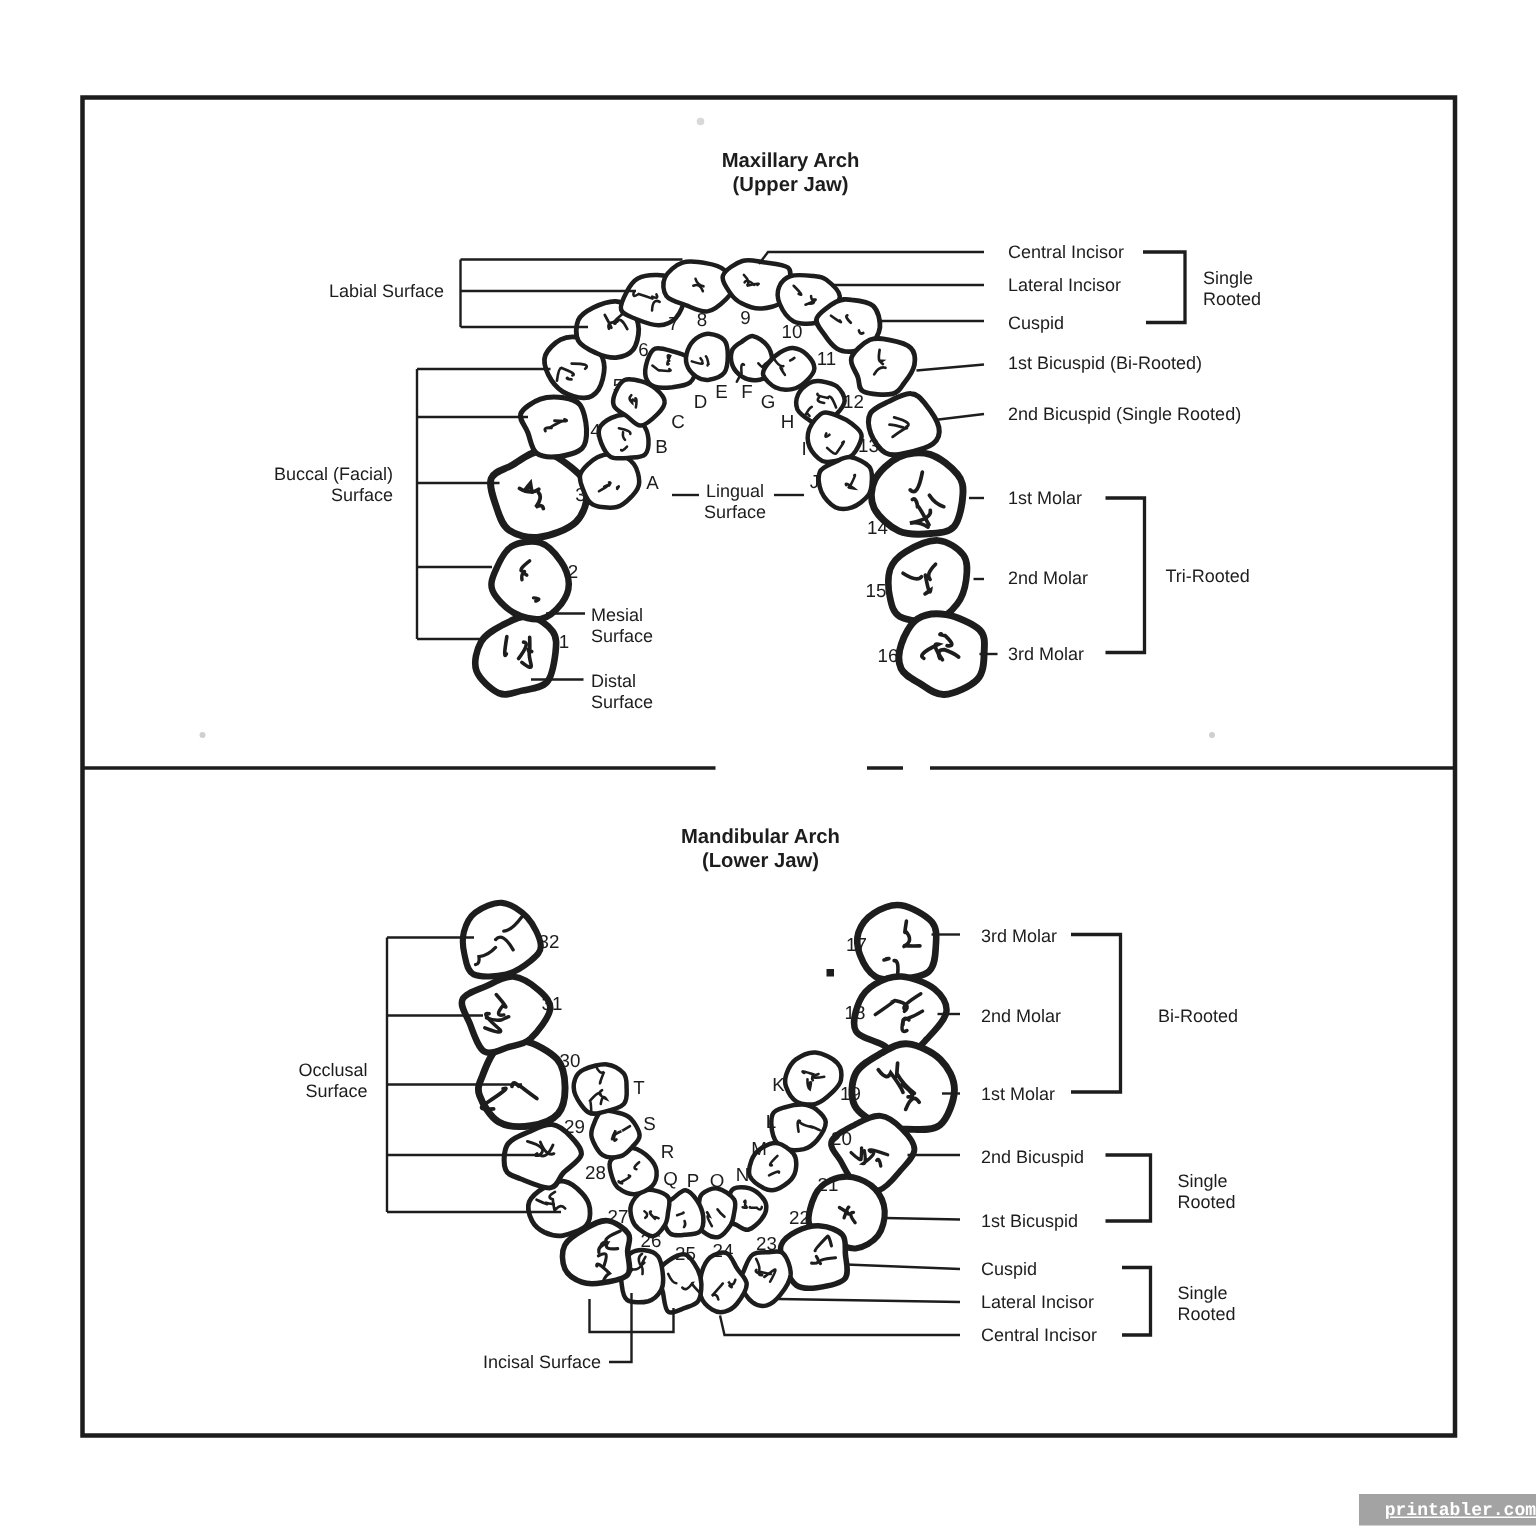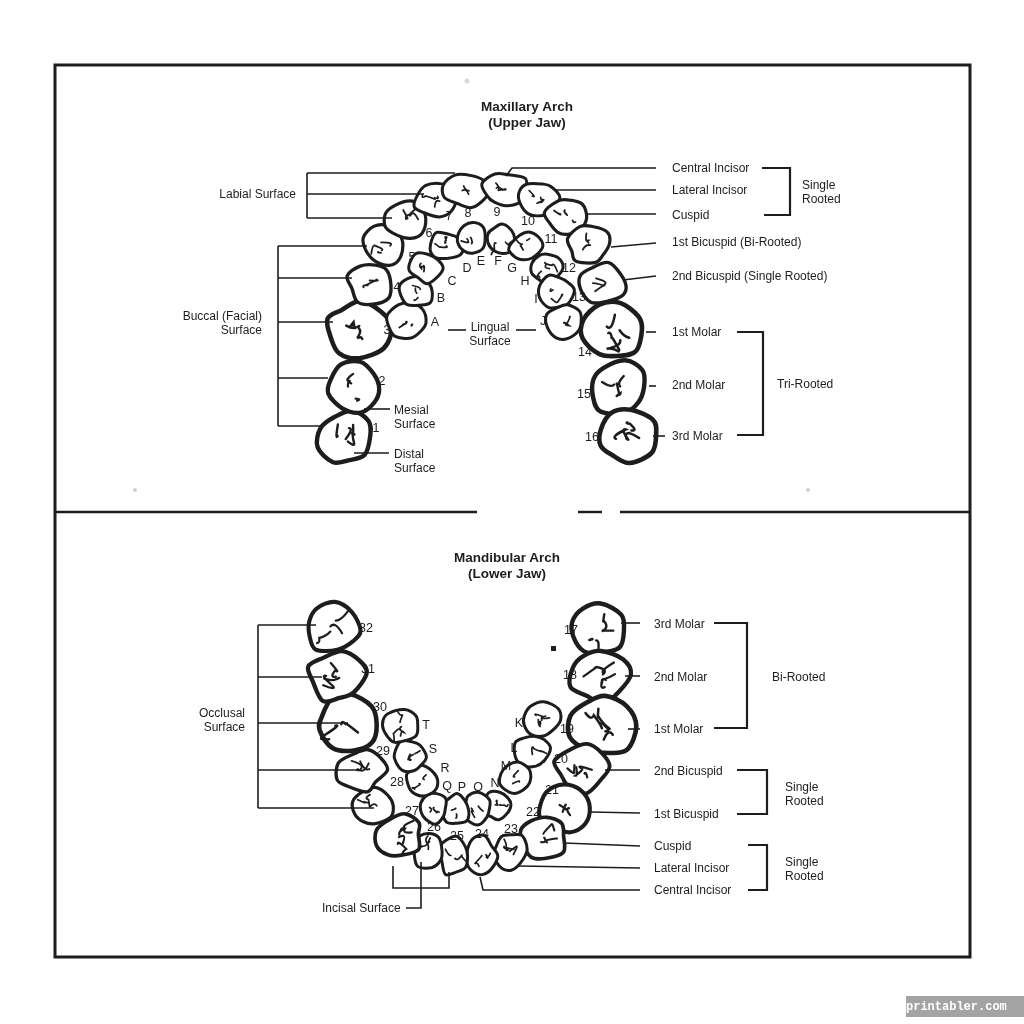--- a/index.html
+++ b/index.html
@@ -1,23 +1,23 @@
 <!DOCTYPE html>
 <html><head>
 <meta charset="utf-8">
 <style>
   html,body{margin:0;padding:0;background:#ffffff;}
   #page{position:relative;width:1024px;height:1024px;background:#ffffff;overflow:hidden;
         font-family:"Liberation Sans",sans-serif;}
   #chart-svg{position:absolute;left:0;top:0;}
   #chart-svg text{font-family:"Liberation Sans",sans-serif;}
   #watermark{position:absolute;right:0;top:996px;width:118px;height:21px;background:#a3a3a3;
-             display:flex;align-items:center;justify-content:flex-start;
+             display:flex;align-items:center;justify-content:flex-end;
              font-family:"Liberation Mono","DejaVu Sans Mono",monospace;
-             font-weight:bold;font-size:12px;color:#ffffff;letter-spacing:0px;}
+             font-weight:bold;font-size:12px;color:#ffffff;letter-spacing:0px;text-decoration:underline;}
 </style>
 </head>
 <body>
 
 <div id="page">
   <svg id="chart-svg" width="1024" height="1024" viewBox="0 0 1024 1024">
       <rect x="55" y="65" width="915" height="892" fill="none" stroke="#1d1d1d" stroke-width="3"></rect>
       <line x1="56" y1="512" x2="477" y2="512" stroke="#1d1d1d" stroke-width="2.4"></line>
       <line x1="578" y1="512" x2="602" y2="512" stroke="#1d1d1d" stroke-width="2.4"></line>
       <line x1="620" y1="512" x2="969" y2="512" stroke="#1d1d1d" stroke-width="2.4"></line>

